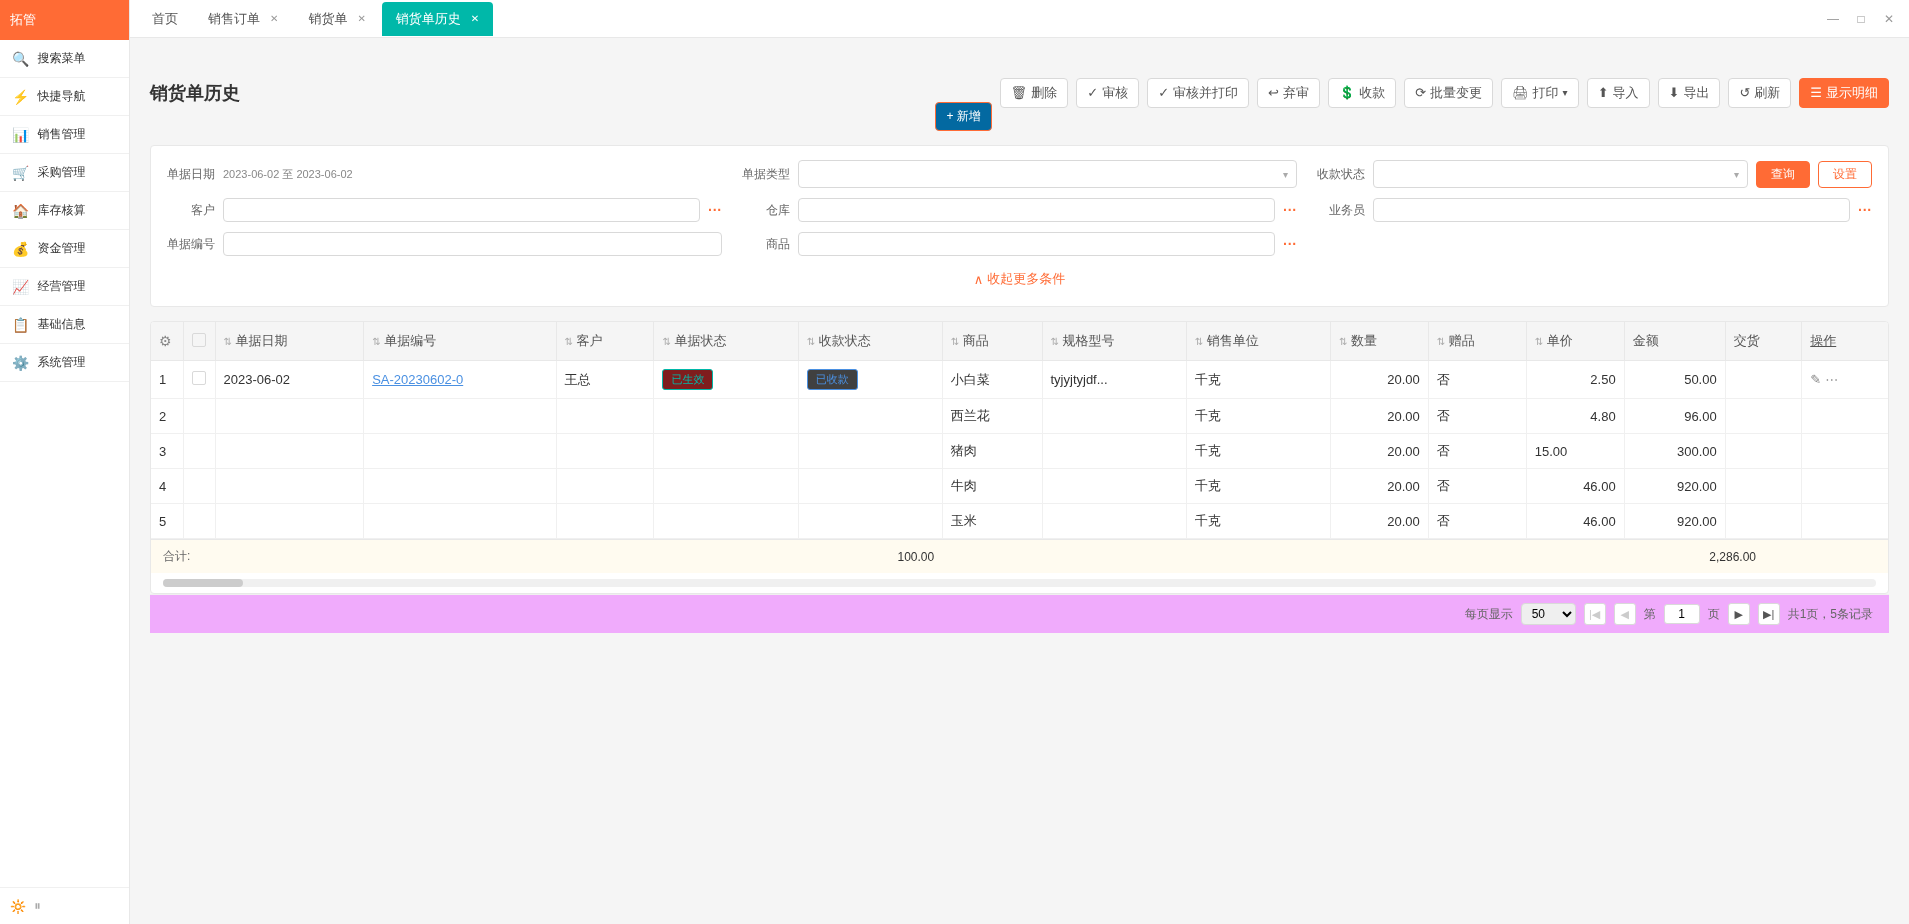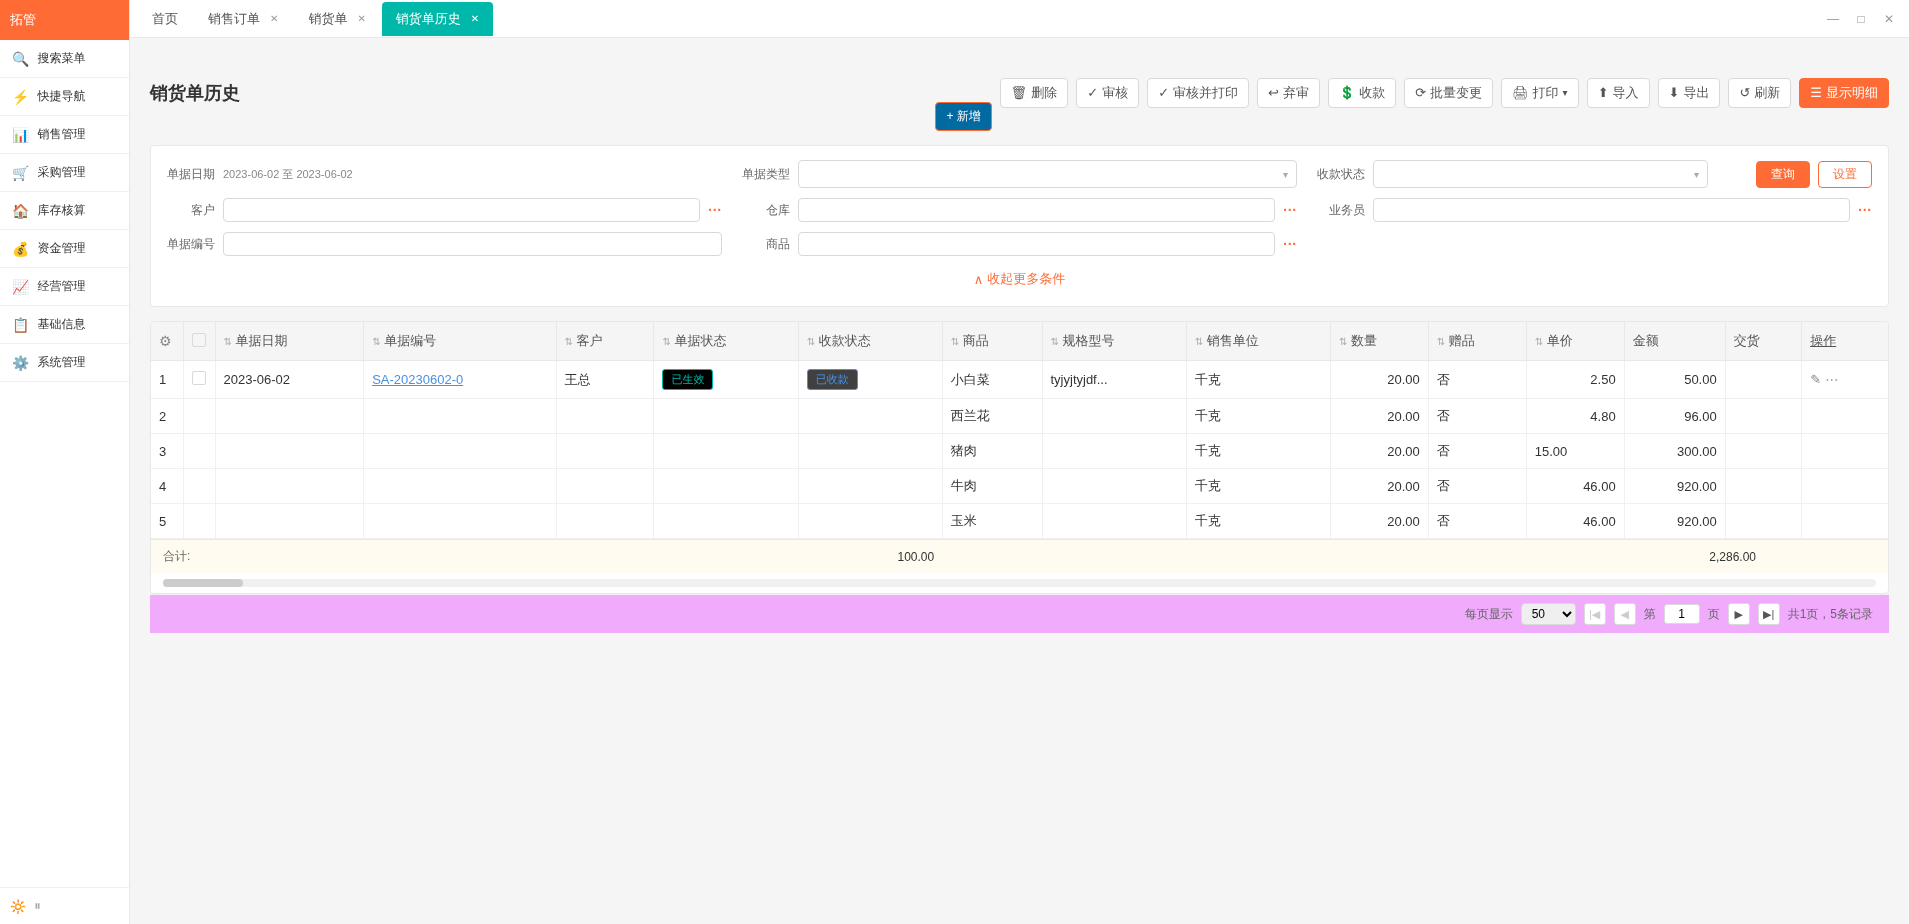--- a/index.html
+++ b/index.html
@@ -144,21 +144,20 @@
       background: #0369a1;
       color: #fff;
       border-color: #ff6b35;
       margin-top: 48px;
     }
     .btn-query {
       background: #ff6b35;
       color: #fff;
       border-color: #ff6b35;
       padding: 5px 14px;
-      margin-left: 40px;
     }
     .btn-set {
       background: #fff;
       border: 1px solid #ff6b35;
       color: #ff6b35;
       padding: 5px 14px;
     }
 
     
     .filter-panel {
@@ -290,21 +289,21 @@
       border-right: 1px solid #f0f0f0;
       white-space: nowrap;
     }
     tbody td:last-child { border-right: none; }
     .badge {
       display: inline-block;
       padding: 2px 8px;
       border-radius: 3px;
       font-size: 11px;
     }
-    .badge-green { background: #000000; color: #00b8a9; border: 1px solid #00b8a9; }
+    .badge-green { background: #7f1d1d; color: #00b8a9; border: 1px solid #00b8a9; }
     .badge-blue { background: #404040; color: #4a90e2; border: 1px solid #4a90e2; }
     .op-icon {
       color: #888;
       cursor: pointer;
       font-size: 13px;
       margin-right: 4px;
     }
 
     
     .table-footer {

